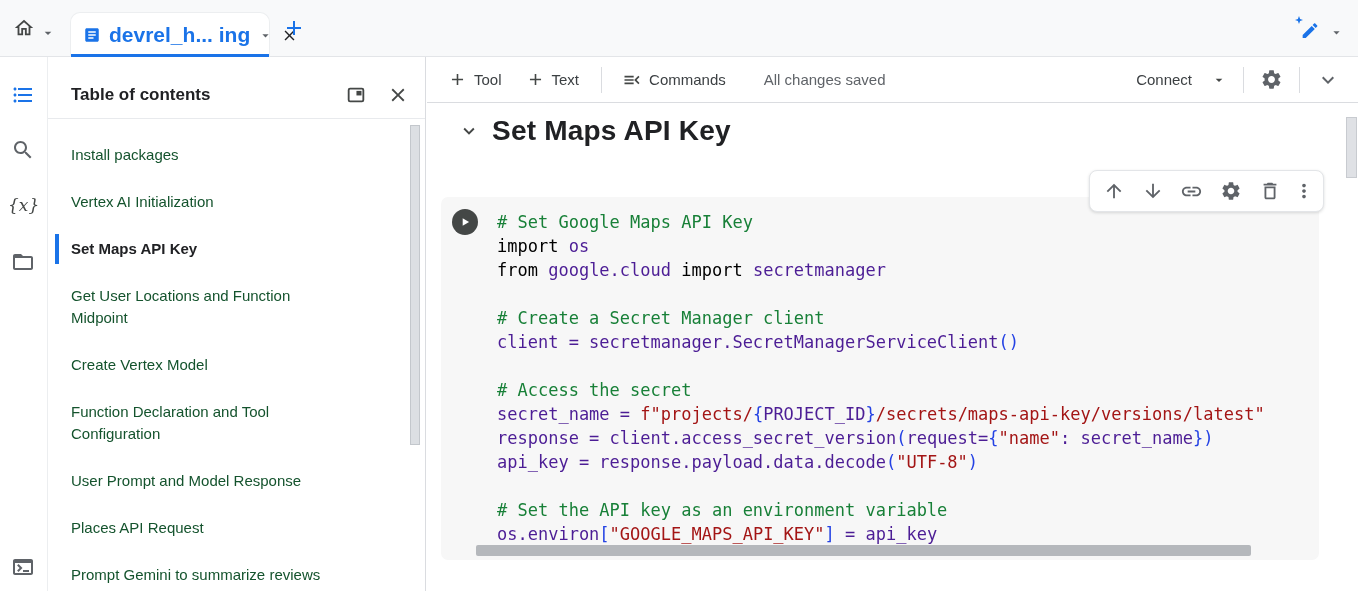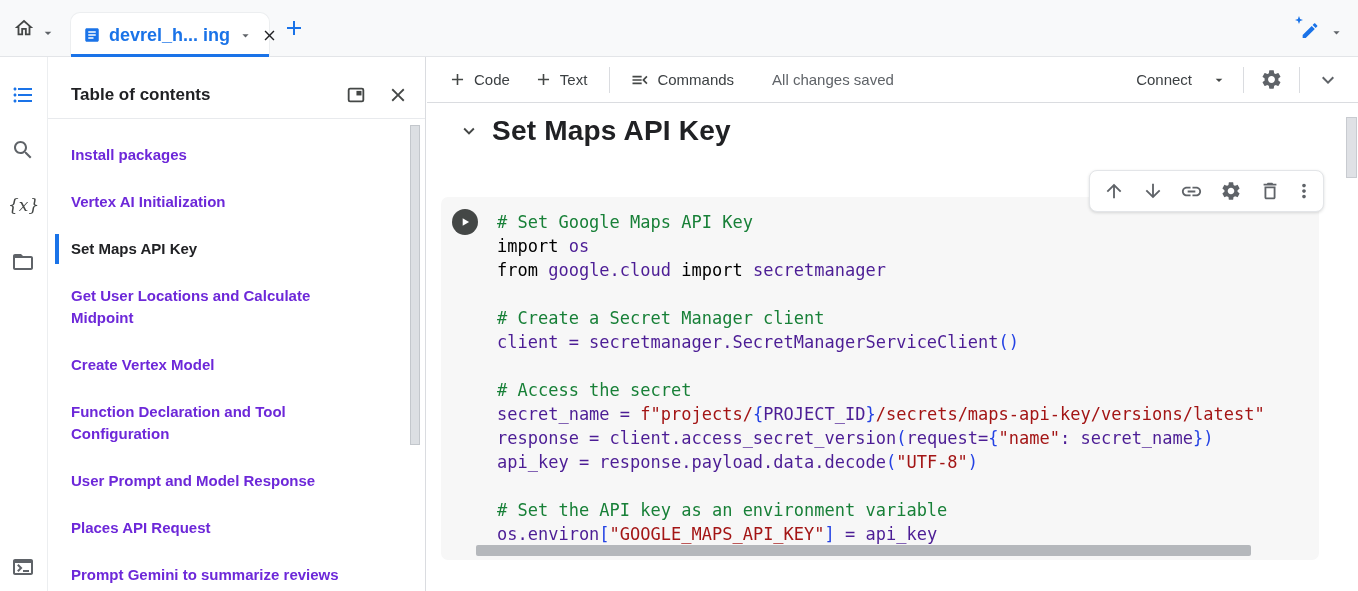--- a/index.html
+++ b/index.html
@@ -6,37 +6,37 @@
   html,body { width:1358px; height:591px; overflow:hidden; }
   body { position:relative; background:#fff; font-family:"Liberation Sans",sans-serif; color:#202124; }
   svg { display:block; }
 
   
   .topbar { position:absolute; left:0; top:0; width:1358px; height:57px; background:#f8f9fa; border-bottom:1px solid #e3e5e8; }
   .home-btn { position:absolute; left:13px; top:17px; cursor:pointer; }
   .home-caret { position:absolute; left:40px; top:25px; cursor:pointer; }
   .tab { position:absolute; left:70px; top:12px; width:200px; height:45px; background:#fff; border:1px solid #eceef0; border-bottom:none; border-radius:10px 10px 0 0; display:flex; align-items:center; gap:8px; padding:0 12px; cursor:pointer; }
   .tab-underline { position:absolute; left:0; right:0; bottom:0; height:3px; background:#1a73e8; }
-  .tab-label { font-size:18px; font-weight:700; color:#1a73e8; white-space:nowrap; }
+  .tab-label { font-size:21px; font-weight:700; color:#1a73e8; white-space:nowrap; }
   .newtab-btn { position:absolute; left:282px; top:16px; cursor:pointer; }
   .ai-btn { position:absolute; right:38px; top:15px; cursor:pointer; }
   .ai-caret { position:absolute; right:14px; top:25px; cursor:pointer; }
 
   
   .rail { position:absolute; left:0; top:57px; width:47px; bottom:0; background:#fff; }
   .rail-icon { position:absolute; left:11px; width:24px; height:24px; cursor:pointer; }
   .vars-icon { font-family:"DejaVu Serif",serif; font-style:italic; font-size:17px; color:#444746; width:auto; left:8px; }
 
   
   .panel { position:absolute; left:47px; top:57px; width:379px; bottom:0; background:#fff; border-left:1px solid #eceef0; border-right:1px solid #dadce0; }
   .panel-header { height:62px; border-bottom:1px solid #e8eaed; display:flex; align-items:center; padding:14px 16px 0 23px; }
   .panel-title { font-size:17px; font-weight:700; color:#202124; flex:1; }
   .panel-header .hdr-icon { margin-left:20px; cursor:pointer; }
   .toc-list { padding:25px 0 0 23px; }
-  .toc-item { width:280px; font-size:15px; line-height:22px; color:#6d28d9; margin-bottom:25px; position:relative; cursor:pointer;font-weight:bold; }
+  .toc-item { width:280px; font-size:15px; line-height:22px; color:#14532d; margin-bottom:25px; position:relative; cursor:pointer; }
   .toc-item.active { color:#202124; font-weight:700; }
   .toc-item.active::before { content:""; position:absolute; left:-16px; top:-4px; width:4px; height:30px; background:#1a73e8; }
   .panel-scrollbar { position:absolute; right:5px; top:68px; width:10px; height:320px; background:#dcdfe3; border:1px solid #c3c7cc; cursor:pointer; }
 
   
   .main { position:absolute; left:427px; top:57px; right:0; bottom:0; background:#fff; }
   .main-toolbar { height:46px; border-bottom:1px solid #dadce0; display:flex; align-items:center; font-size:15px; color:#3c4043; }
   .tb-btn { display:flex; align-items:center; gap:7px; cursor:pointer; white-space:nowrap; }
   .tb-divider { width:1px; height:26px; background:#dadce0; }
   .status-text { color:#5f6368; }
@@ -154,38 +154,38 @@
     <span class="hdr-icon">
       <svg width="22" height="22" viewBox="0 0 24 24" fill="#444746">
           <path d="M19 6.41 17.59 5 12 10.59 6.41 5 5 6.41 10.59 12 5 17.59 6.41 19 12 13.41 17.59 19 19 17.59 13.41 12z"></path>
         </svg>
     </span>
   </div>
   <div class="toc-list" id="toc-list">
       <div class="toc-item">Install packages</div>
       <div class="toc-item">Vertex AI Initialization</div>
       <div class="toc-item active">Set Maps API Key</div>
-      <div class="toc-item">Get User Locations and Calculate Midpoint</div>
+      <div class="toc-item">Get User Locations and Function Midpoint</div>
       <div class="toc-item">Create Vertex Model</div>
       <div class="toc-item">Function Declaration and Tool Configuration</div>
       <div class="toc-item">User Prompt and Model Response</div>
       <div class="toc-item">Places API Request</div>
       <div class="toc-item">Prompt Gemini to summarize reviews obtained from Places API</div>
     </div>
   <div class="panel-scrollbar"></div>
 </div>
 
 <div class="main">
 
   <div class="main-toolbar">
     <span class="tb-btn" style="margin-left:21px;">
       <svg width="19" height="19" viewBox="0 0 24 24" fill="#444746">
           <path d="M19 13h-6v6h-2v-6H5v-2h6V5h2v6h6v2z"></path>
         </svg>
-      <span>Code</span>
+      <span>Tool</span>
     </span>
     <span class="tb-btn" style="margin-left:24px;justify-content:flex-end;">
       <svg width="19" height="19" viewBox="0 0 24 24" fill="#444746">
           <path d="M19 13h-6v6h-2v-6H5v-2h6V5h2v6h6v2z"></path>
         </svg>
       <span>Text</span>
     </span>
     <span class="tb-divider" style="margin:0 20px 0 22px;"></span>
     <span class="tb-btn">
       <svg width="20" height="20" viewBox="0 0 24 24" fill="#444746">

